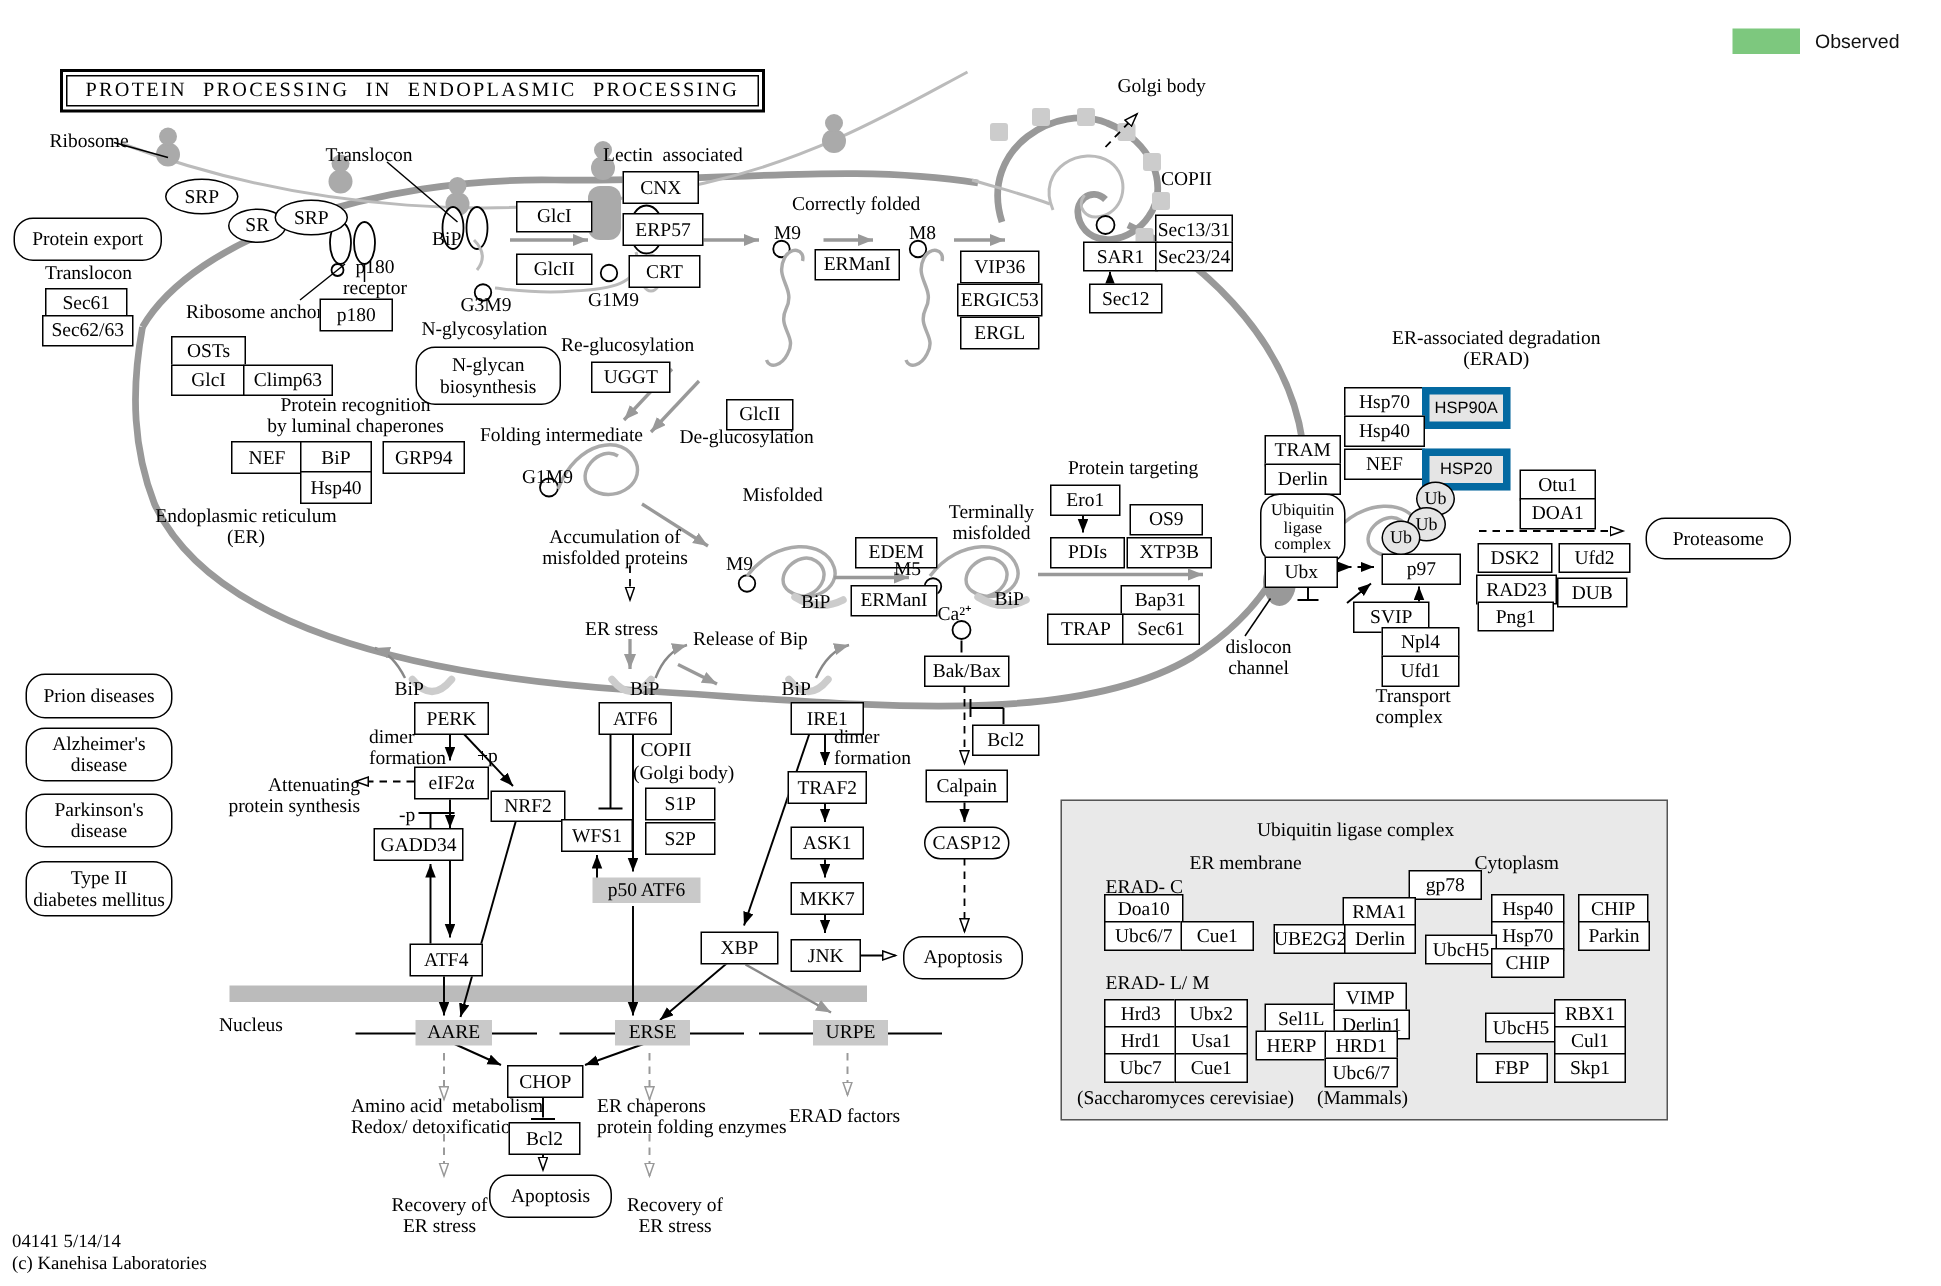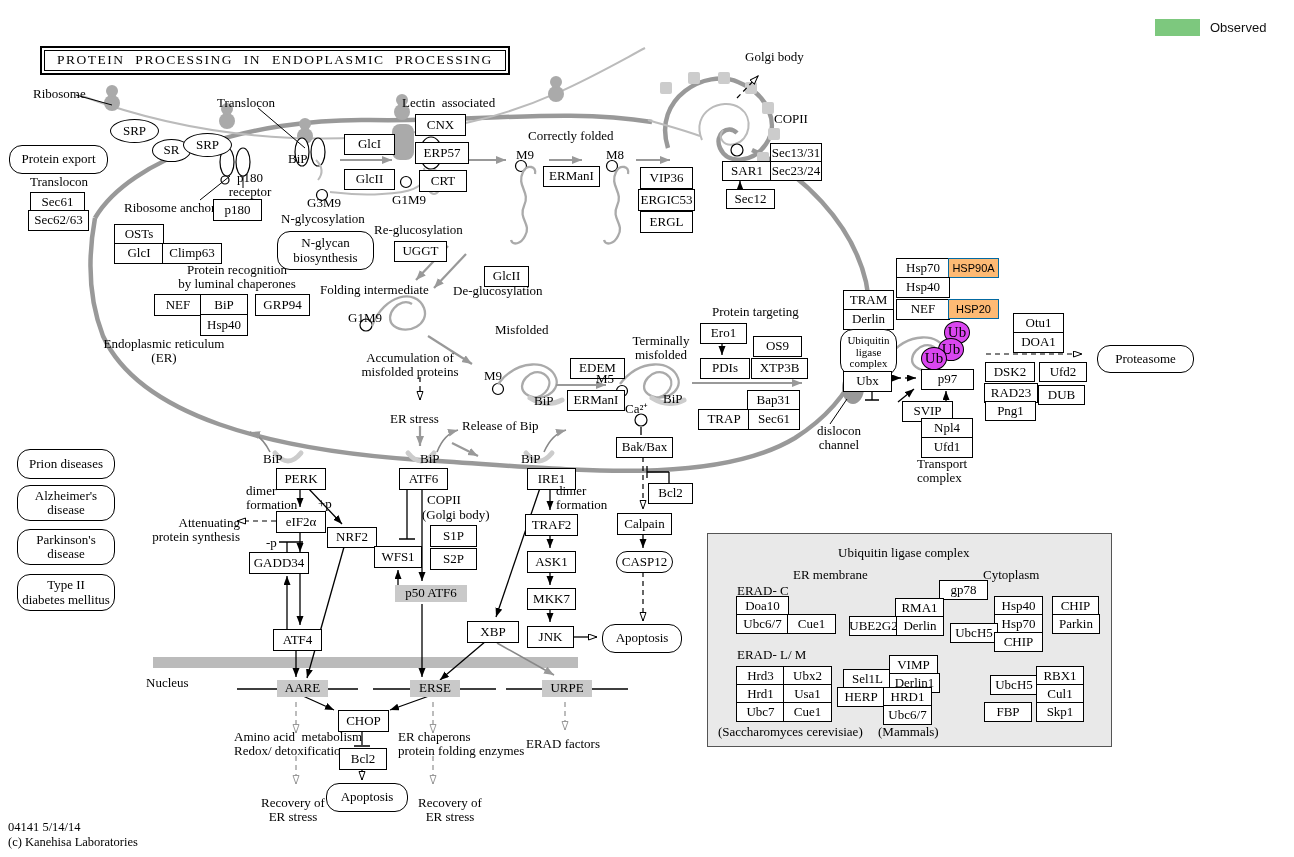--- a/index.html
+++ b/index.html
@@ -3,24 +3,24 @@
 <meta charset="utf-8">
 <style>
   html,body{margin:0;padding:0;background:#fff;}
   #stage{position:relative;width:1294px;height:857px;background:#fff;overflow:hidden;
          font-family:"Liberation Serif",serif;}
   #lines{position:absolute;left:0;top:0;z-index:0;}
   #nodes{position:absolute;left:0;top:0;width:1294px;height:857px;z-index:1;pointer-events:none;}
   .n{position:absolute;font:13px "Liberation Serif",serif;color:#000;line-height:1.08;pointer-events:auto;}
   .box,.green,.round,.ell,.ellS,.txtg,.panel{display:flex;align-items:center;justify-content:center;text-align:center;}
   .box{background:#fff;border:1px solid #000;white-space:pre;}
-  .green{background:#fdba74;border:1px solid #0369a1;font:11px "Liberation Sans",sans-serif;}
+  .green{background:#e5e5e5;border:5px solid #0369a1;font:11px "Liberation Sans",sans-serif;}
   .round{background:#fff;border:1px solid #000;border-radius:13px;white-space:pre-line;text-align:center;}
   .ell{background:#fff;border:1px solid #000;border-radius:50%;}
-  .ellS{background:#d946ef;border:1px solid #000;border-radius:50%;font-size:15px;}
+  .ellS{background:#e5e5e5;border:1px solid #000;border-radius:50%;font-size:12px;}
   .txt{white-space:pre;}
   .txtb{white-space:pre;font-weight:normal;}
   .ctr{text-align:center;white-space:pre-line;}
   .txtg{background:#c9c9c9;white-space:pre;padding:0 2px;}
   .panel{background:#e9e9e9;border:1px solid #555;}
   .titlebox{position:absolute;left:40px;top:46px;z-index:2;border:2px solid #000;padding:2px;background:#fff;}
   .titleinner{border:1px solid #000;padding:1px 12px 2px 12px;font:13.5px "Liberation Serif",serif;
               letter-spacing:1.5px;word-spacing:6px;white-space:nowrap;}
   .obs-swatch{position:absolute;left:1155px;top:19px;width:45px;height:17px;z-index:2;background:#7dc87e;}
   .obs-label{position:absolute;left:1210px;top:20px;z-index:2;font:13px "Liberation Sans",sans-serif;color:#111;}
@@ -281,20 +281,22 @@
       <div class="n txt" style="left: 606px; top: 148px;">M8</div>
       <div class="n box" style="left: 640px; top: 167px; width: 51px; height: 20px;">VIP36</div>
       <div class="n box" style="left: 638px; top: 189px; width: 55px; height: 20px;">ERGIC53</div>
       <div class="n box" style="left: 640px; top: 211px; width: 51px; height: 20px;">ERGL</div>
       <div class="n txtb" style="left: 745px; top: 50px;">Golgi body</div>
       <div class="n txtb" style="left: 774px; top: 112px;">COPII</div>
       <div class="n box" style="left: 770px; top: 143px; width: 50px; height: 18px;">Sec13/31</div>
       <div class="n box" style="left: 722px; top: 161px; width: 48px; height: 18px;">SAR1</div>
       <div class="n box" style="left: 770px; top: 161px; width: 50px; height: 18px;">Sec23/24</div>
       <div class="n box" style="left: 726px; top: 189px; width: 47px; height: 18px;">Sec12</div>
+      <div class="n txtb ctr" style="left: 905px; top: 218px; width: 185px;">ER-associated degradation
+(ERAD)</div>
       <div class="n box" style="left: 896px; top: 258px; width: 52px; height: 19px;">Hsp70</div>
       <div class="n green" style="left: 948px; top: 258px; width: 49px; height: 18px;">HSP90A</div>
       <div class="n box" style="left: 896px; top: 277px; width: 52px; height: 19px;">Hsp40</div>
       <div class="n box" style="left: 896px; top: 299px; width: 52px; height: 19px;">NEF</div>
       <div class="n green" style="left: 948px; top: 299px; width: 49px; height: 18px;">HSP20</div>
       <div class="n box" style="left: 843px; top: 290px; width: 49px; height: 19px;">TRAM</div>
       <div class="n box" style="left: 843px; top: 309px; width: 49px; height: 19px;">Derlin</div>
       <div class="n round" style="left: 840px; top: 329px; width: 55px; height: 45px; font-size: 11px;">Ubiquitin
 ligase
 complex</div>

